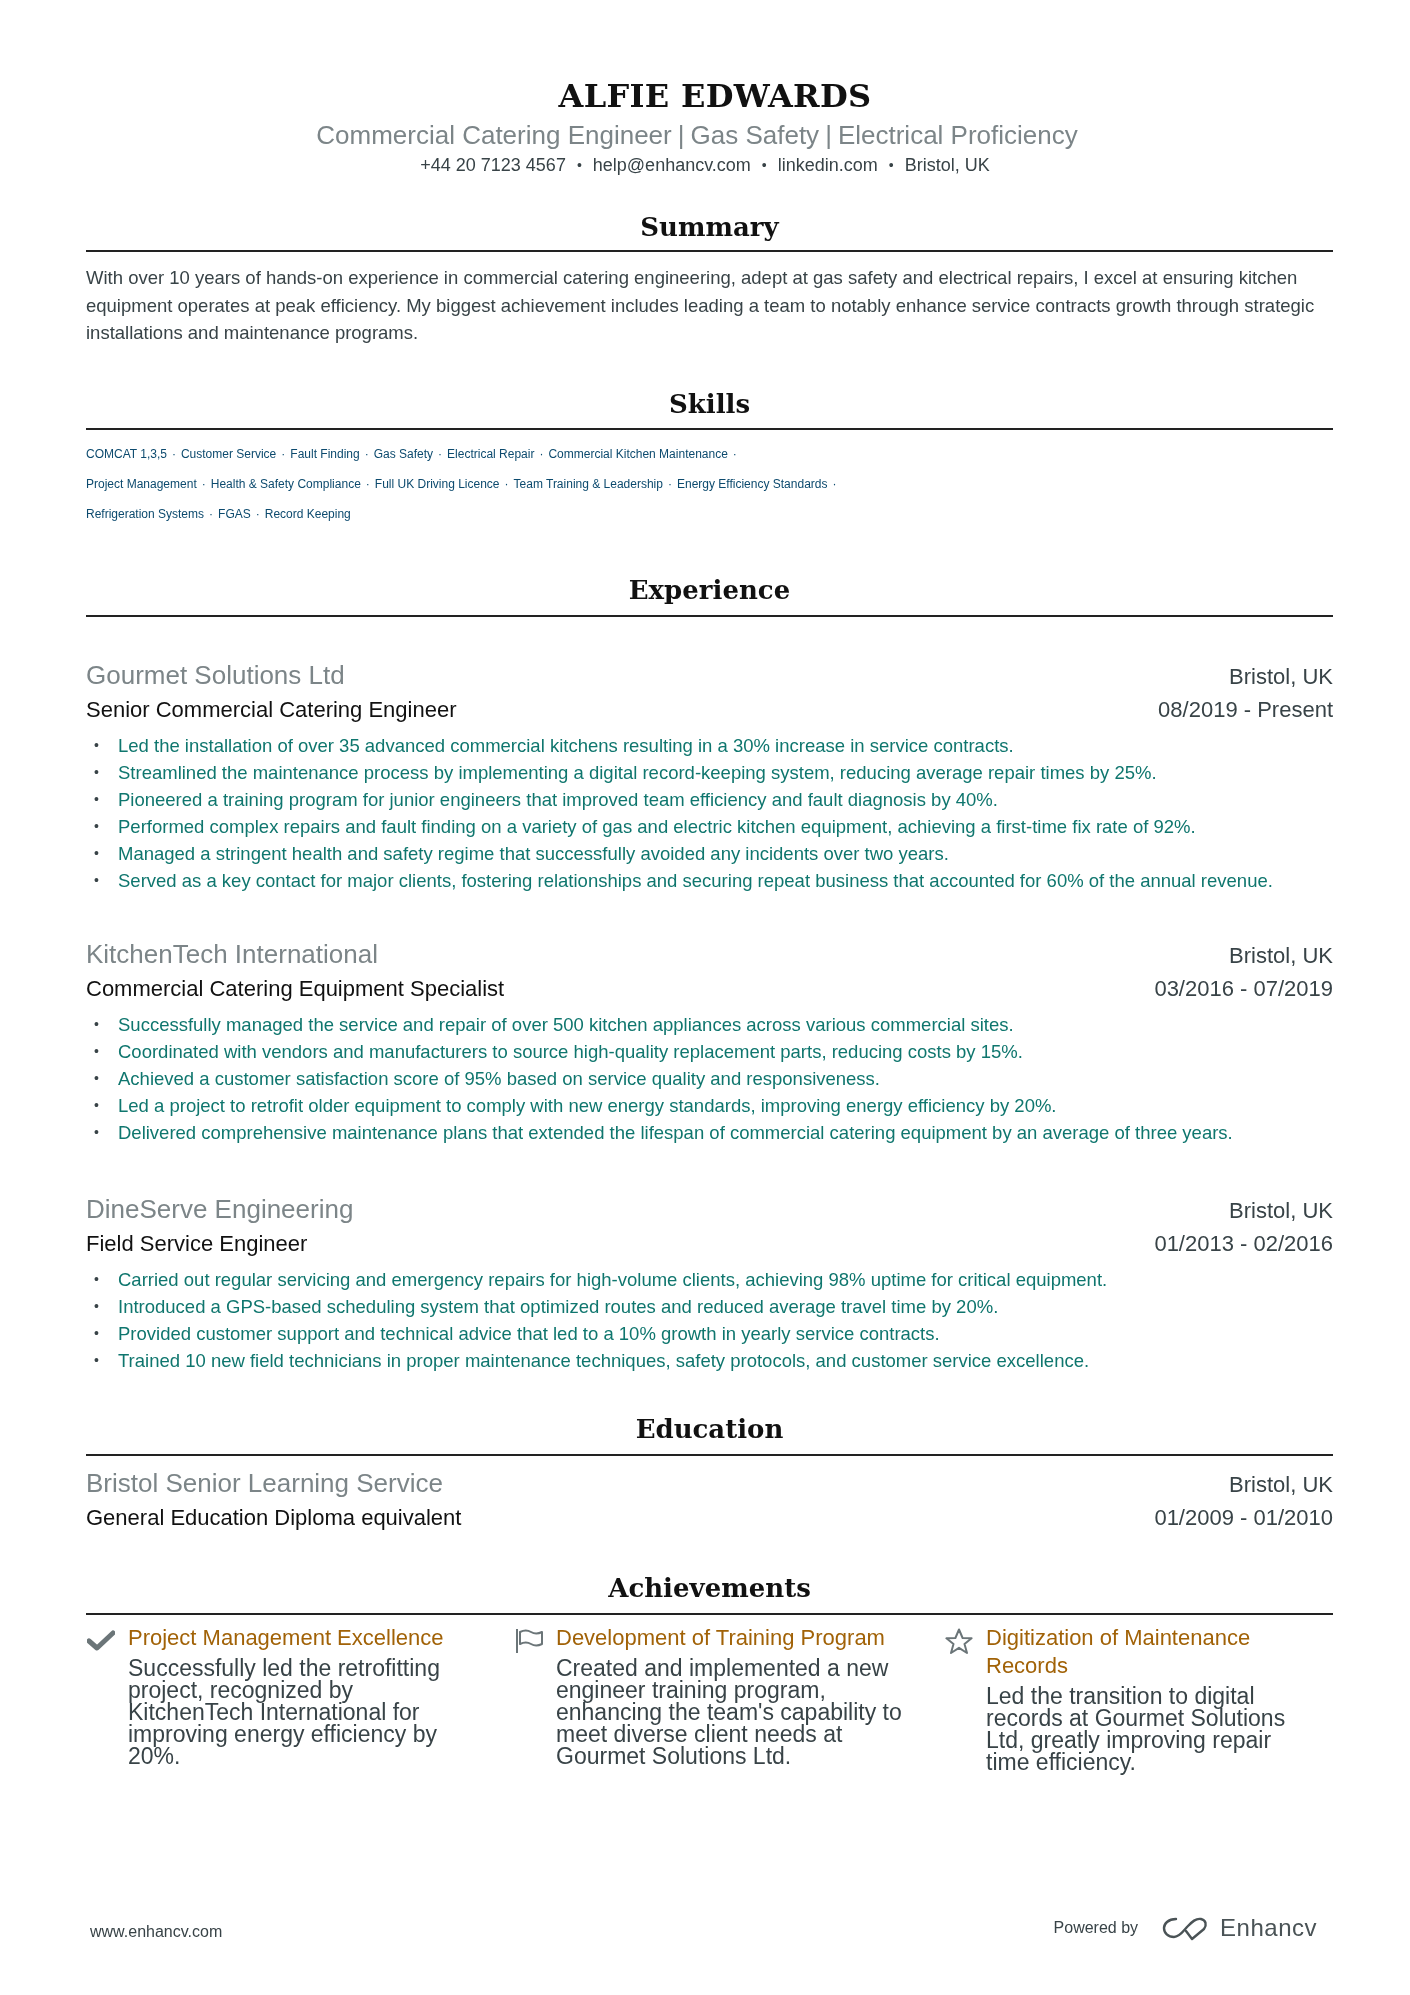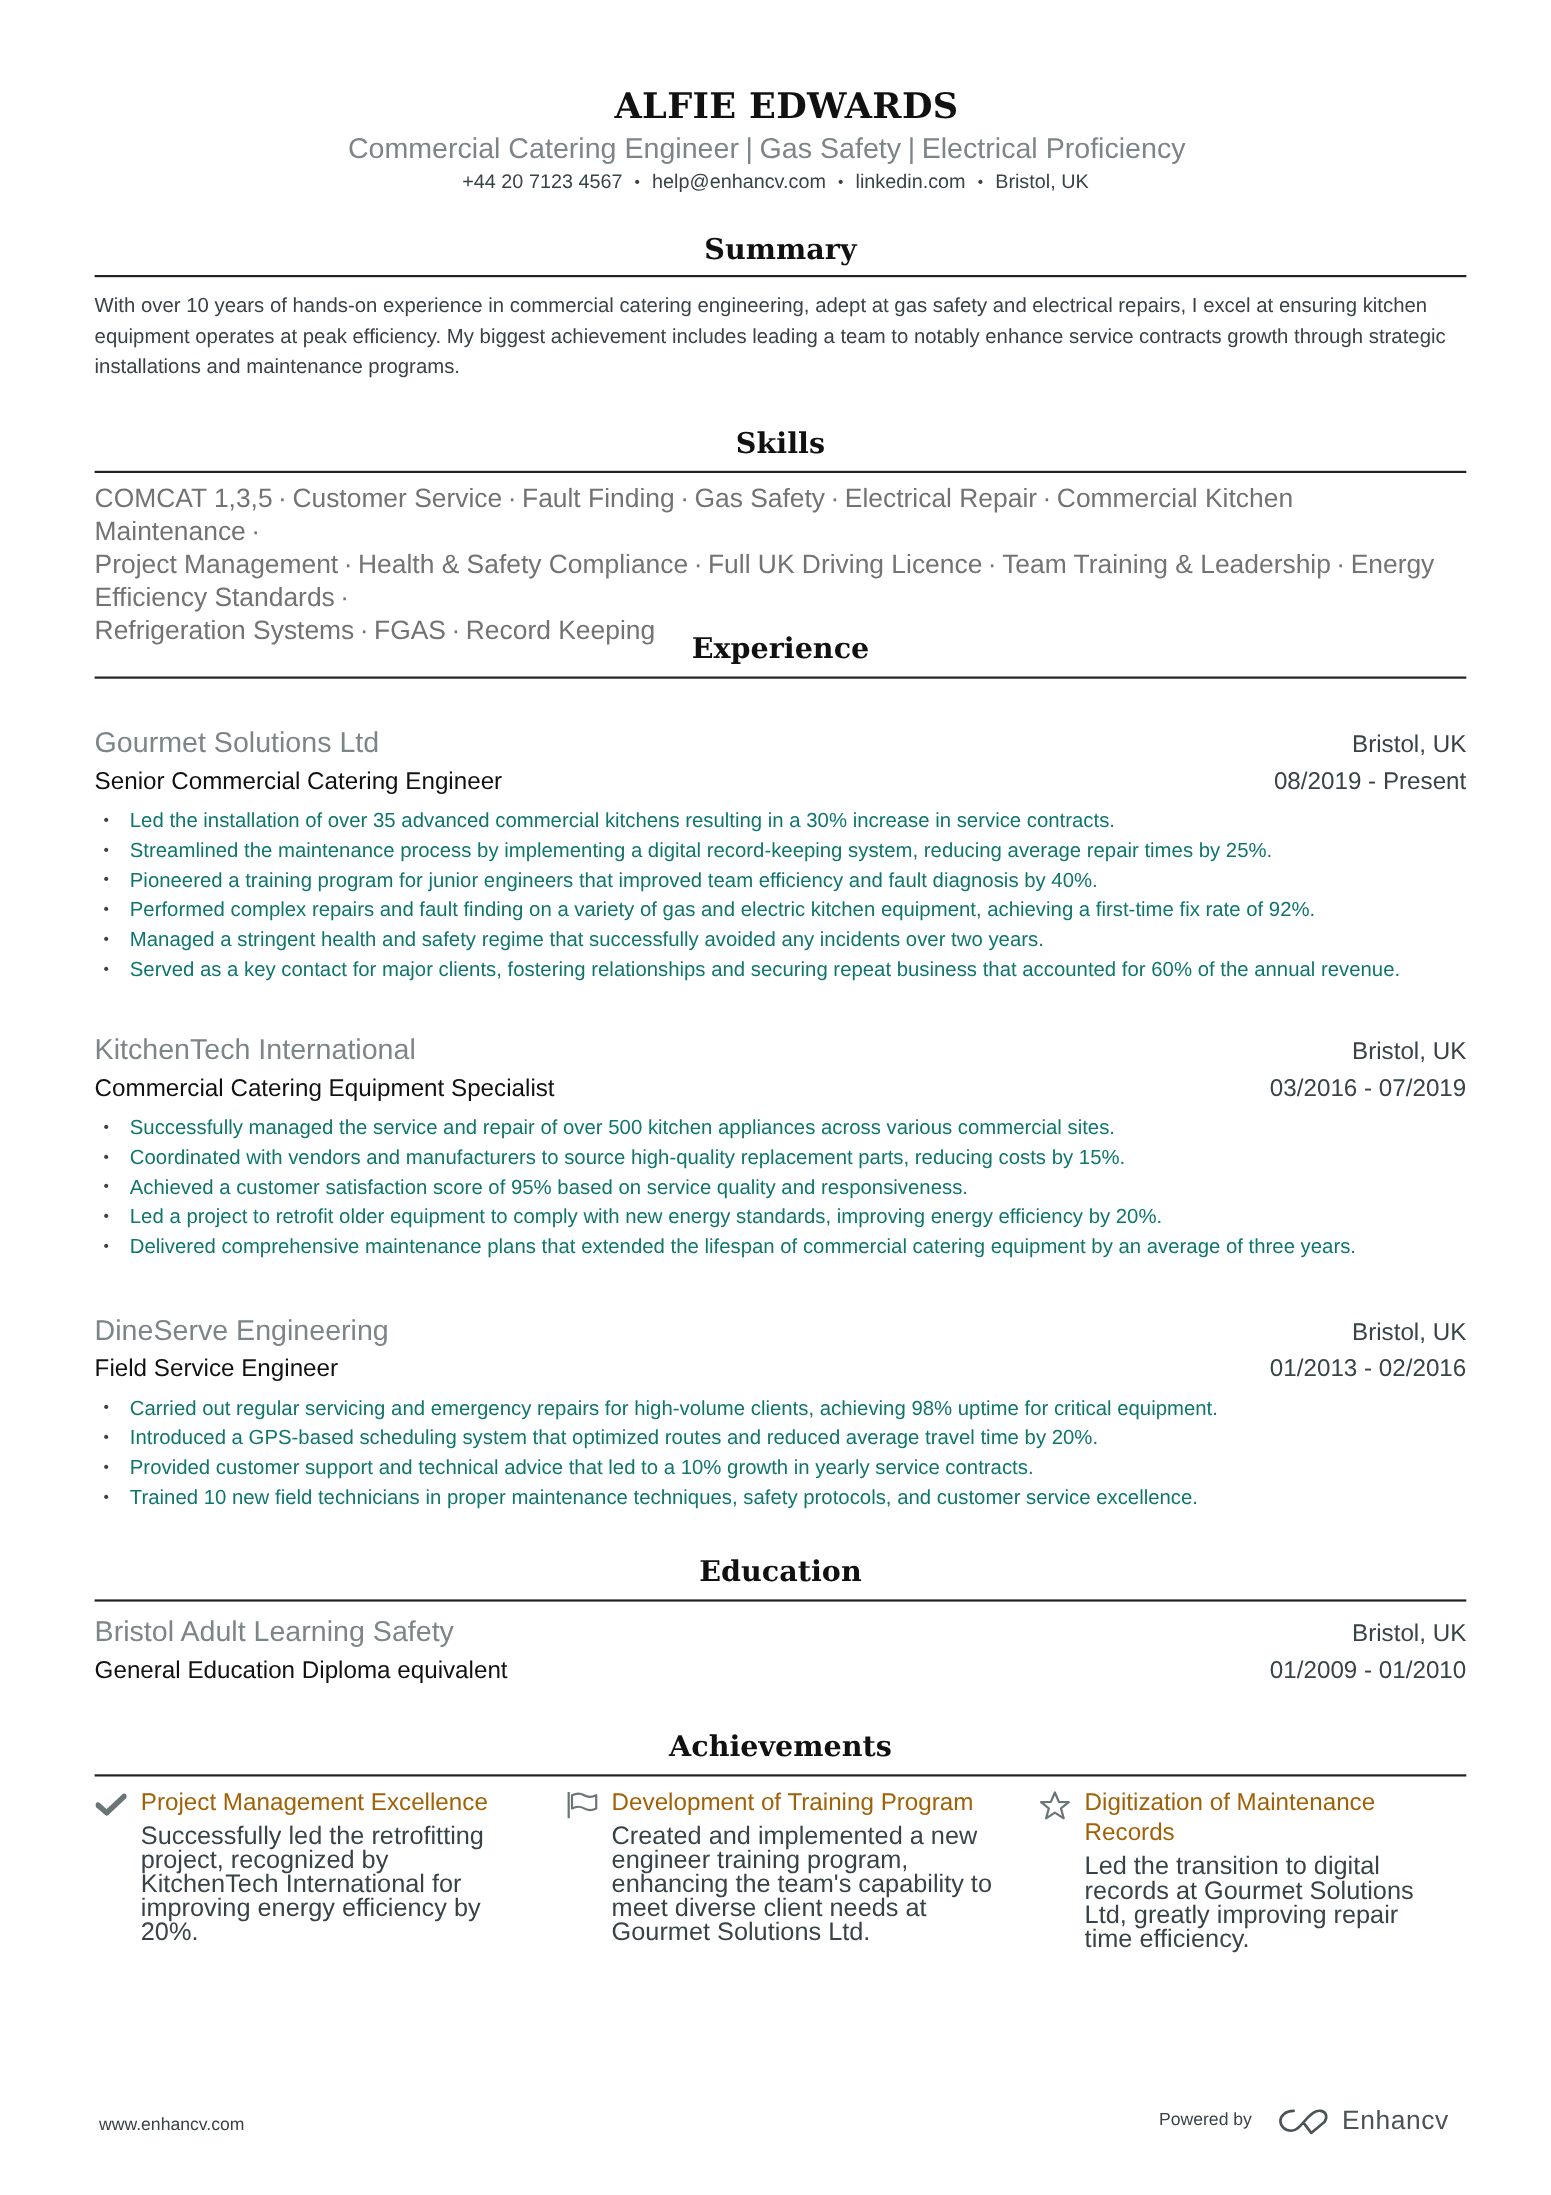--- a/index.html
+++ b/index.html
@@ -26,21 +26,21 @@
   .contact .dot { padding: 0 11px; font-size: 14px; position: relative; top: -1px; }
 
   .sec-title {
     position: absolute; left: 0; width: 1247px; text-align: center;
     font-family: "DejaVu Serif", "Liberation Serif", serif; font-weight: bold;
     font-size: 26px; color: #111111; line-height: 34px;
   }
   .rule { position: absolute; left: 0; width: 1247px; height: 2px; background: #222222; }
 
   .para { position: absolute; left: 0; width: 1247px; font-size: 18.5px; line-height: 27.5px; color: #384347; }
-  .skills { position: absolute; left: 0; width: 1247px; font-size: 24px; line-height: 30px; color: #737373; }
+  .skills { position: absolute; left: 0; width: 1247px; font-size: 12px; line-height: 30px; color: #0c4a6e; }
   .skills .sk-sep { padding: 0 5px; }
 
   .entry { position: absolute; left: 0; width: 1247px; }
   .row { display: flex; justify-content: space-between; align-items: baseline; }
   .company { font-size: 26px; color: #7c8588; line-height: 34px; }
   .loc { font-size: 22px; color: #384347; line-height: 34px; }
   .role { font-size: 22px; color: #111111; line-height: 32px; }
   .dates { font-size: 22px; color: #384347; line-height: 32px; }
   ul.bullets { list-style: none; margin-top: 6px; }
   ul.bullets li { position: relative; padding-left: 32px; font-size: 18.5px; line-height: 27px; color: #0f766e; }
@@ -152,21 +152,21 @@
         <li>Trained 10 new field technicians in proper maintenance techniques, safety protocols, and customer service excellence.</li>
       </ul>
     </div>
   </div>
 
   <div class="col" style="top:0;">
     <div class="sec-title" style="top:1412px;">Education</div>
     <div class="rule" style="top:1454px;"></div>
     <div class="entry" style="top:1466px;">
       <div class="row">
-        <span class="company">Bristol Adult Learning Safety</span>
+        <span class="company">Bristol Senior Learning Service</span>
         <span class="loc">Bristol, UK</span>
       </div>
       <div class="row">
         <span class="role">General Education Diploma equivalent</span>
         <span class="dates">01/2009 - 01/2010</span>
       </div>
     </div>
   </div>
 
   <div class="col" style="top:0;">

